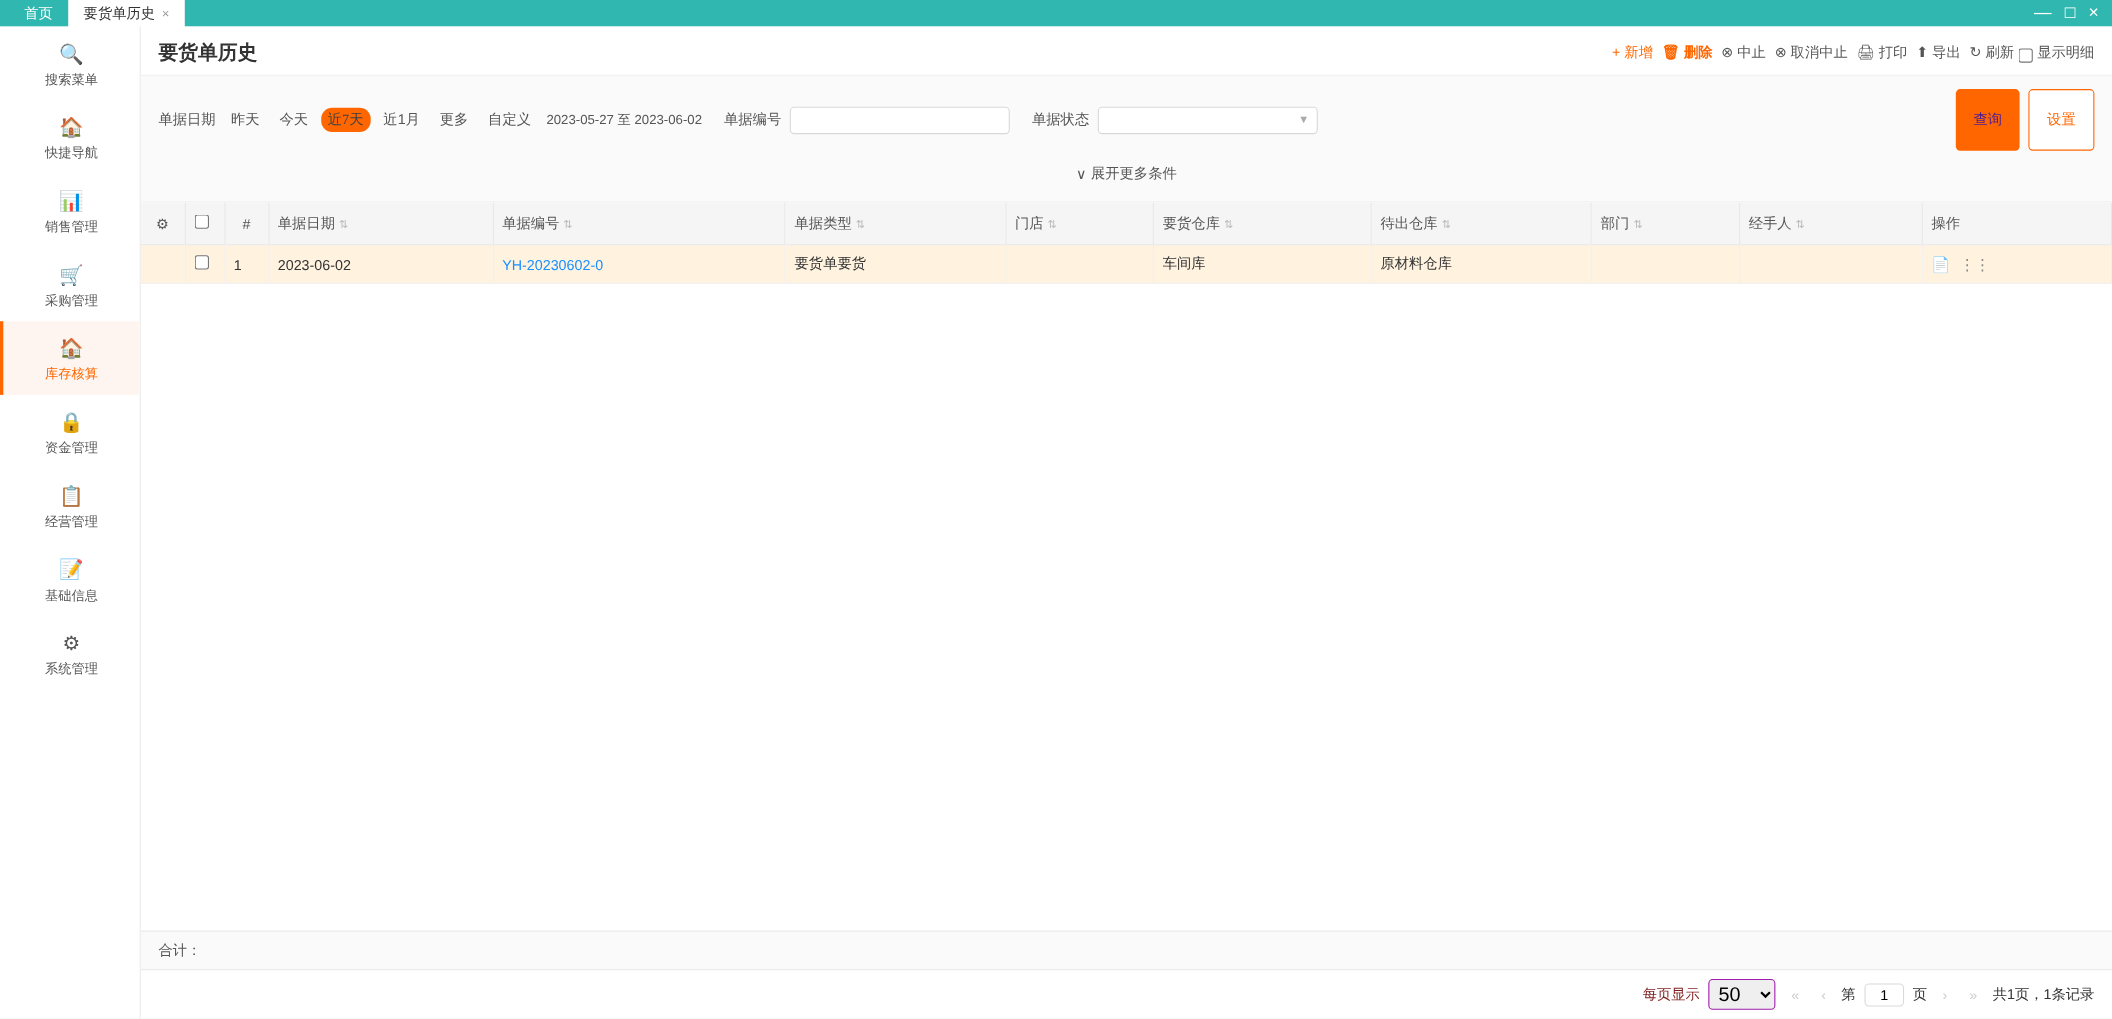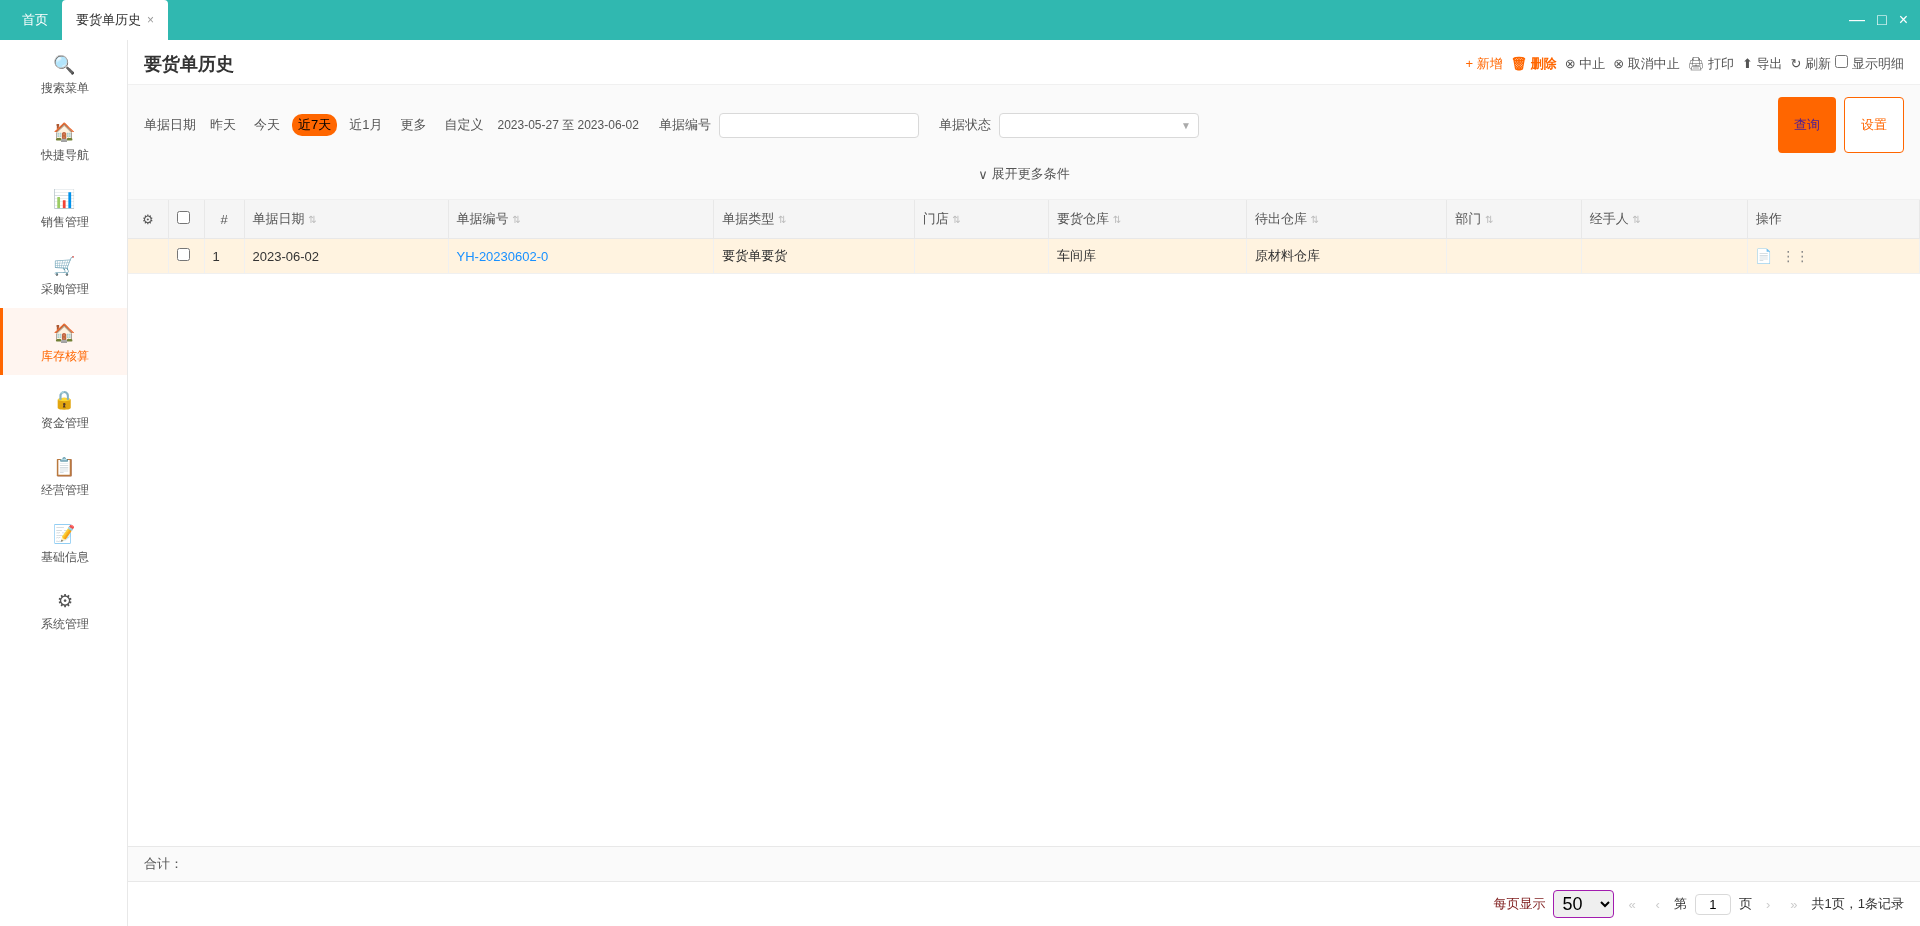--- a/index.html
+++ b/index.html
@@ -1,21 +1,21 @@
 <!DOCTYPE html>
 <html><head>
   <meta charset="utf-8">
   <style>
     * { box-sizing: border-box; margin: 0; padding: 0; }
     body { font-family: 'Microsoft YaHei', Arial, sans-serif; font-size: 13px; color: #333; background: #f0f2f5; display: flex; flex-direction: column; height: 926px; overflow: hidden; }
 
     
     .top-bar {
       background: #30b8b0;
-      height: 40px;
+      height: 24px;
       display: flex;
       align-items: center;
       padding: 0 0 0 8px;
       flex-shrink: 0;
       justify-content: flex-end;
     }
     .tab-item {
       display: flex; align-items: center; height: 40px;
       padding: 0 14px; color: #fff; font-size: 13px; cursor: pointer;
       white-space: nowrap;
@@ -71,21 +71,21 @@
 
     
     .filter-area {
       padding: 12px 16px; background: #fafafa; border-bottom: 1px solid #f0f0f0; flex-shrink: 0;
     }
     .filter-row { display: flex; align-items: center; gap: 20px; flex-wrap: wrap; }
     .filter-item { display: flex; align-items: center; gap: 8px; }
     .filter-label { color: #555; white-space: nowrap; font-size: 13px; }
     .date-btns { display: flex; gap: 6px; align-items: center; }
     .date-btn { cursor: pointer; color: #555; font-size: 13px; padding: 2px 6px; border-radius: 10px; }
-    .date-btn.active { background: #f60; color: #000000; }
+    .date-btn.active { background: #f60; color: #404040; font-family: Liberation Serif, serif; }
     .date-range { color: #555; font-size: 12px; }
     .filter-input {
       border: 1px solid #d9d9d9; border-radius: 4px; padding: 4px 8px;
       width: 200px; outline: none; font-size: 13px;
     }
     .filter-select {
       border: 1px solid #d9d9d9; border-radius: 4px; padding: 4px 8px;
       width: 200px; outline: none; font-size: 13px; background: #fff;
       appearance: none; -webkit-appearance: none;
     }
@@ -137,21 +137,21 @@
       border: 1px solid #a21caf; border-radius: 4px; padding: 2px 4px;
       font-size: 18px; outline: none;
     }
     .page-btn { cursor: pointer; color: #555; padding: 2px 6px; border-radius: 2px; }
     .page-btn.disabled { color: #ccc; cursor: default; }
     .page-num-input {
       border: 1px solid #d9d9d9; border-radius: 4px; width: 36px;
       padding: 2px 4px; text-align: center; font-size: 13px; outline: none;
     }
     .show-detail-btn {
-      display: flex; align-items: flex-start; gap: 4px; cursor: pointer; color: #555; font-size: 13px;
+      display: flex; align-items: flex-end; gap: 4px; cursor: pointer; color: #555; font-size: 13px;
       white-space: nowrap;
     }
   </style>
 </head>
 <body>
 
 <div class="top-bar">
   <div class="tab-item home">首页</div>
   <div class="tab-item active">
     <span>要货单历史</span>

